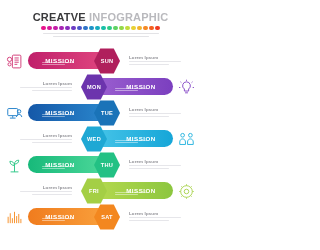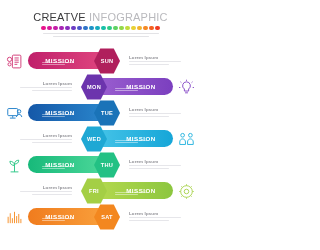--- a/index.html
+++ b/index.html
@@ -7,22 +7,22 @@
     width:201px; height:250px;
     background:#ffffff;
     font-family:"Liberation Sans", sans-serif;
     overflow:hidden;
   }
   .page{ position:relative; width:201px; height:250px; background:#fff; }
 
   
   .header{ padding-top:11px; text-align:center; }
   .title{ font-size:11px; letter-spacing:.2px; line-height:12px; white-space:nowrap; }
-  .title .t1{ font-weight:normal; color:#3a3a3c;margin-top:45px; }
-  .title .t2{ font-weight:normal; color:#b9b9bd; }
+  .title .t1{ font-weight:bold; color:#3a3a3c;margin-top:45px; }
+  .title .t2{ font-weight:bold; color:#b9b9bd; }
   .dots{ margin:3px auto 0; display:flex; justify-content:center; gap:1.6px; width:max-content; }
   .dot{ width:4.4px; height:4.4px; border-radius:50%; }
   .subtitle{ margin:2.5px auto 0; width:116px; }
   .sline{ height:1.5px; background:#e3e3e6; border-radius:1px; margin:0 auto 1.3px; }
   .sline.a{ width:116px; }
   .sline.b{ width:96px; }
 
   
   .rows{ position:absolute; left:0; top:48px; width:201px; }
   .row{ position:relative; height:26px; }

